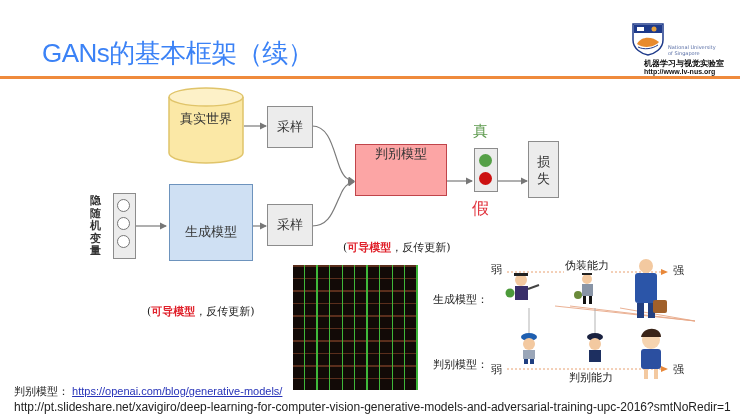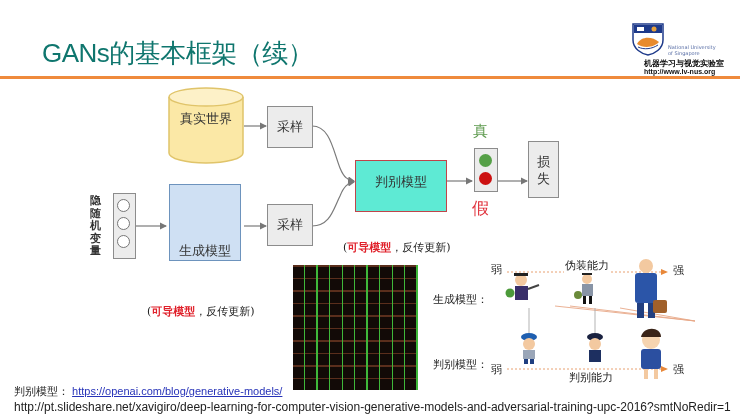--- a/index.html
+++ b/index.html
@@ -1,30 +1,30 @@
 <!DOCTYPE html>
 <html><head>
 <meta charset="utf-8">
 <style>
   html,body{margin:0;padding:0;background:#fff;}
   body{width:740px;height:417px;position:relative;overflow:hidden;font-family:"DejaVu Sans","Liberation Sans",sans-serif;color:#222;}
   .abs{position:absolute;}
-  .title{left:42px;top:36px;font-size:26px;color:#0f766e;font-family:"Liberation Sans","DejaVu Sans",sans-serif;letter-spacing:-0.5px;}
+  .title{left:42px;top:36px;font-size:26px;color:#3b82f6;font-family:"Liberation Sans","DejaVu Sans",sans-serif;letter-spacing:-0.5px;}
   .rule{left:0;top:76px;width:740px;height:3px;background:#ef8a3c;}
   .logo{left:632px;top:22px;width:104px;height:54px;}
   .nus-shield{left:0;top:0;width:32px;height:34px;}
   .nus-word{left:34px;top:-4px;font-size:24px;font-weight:bold;color:#16338a;font-family:"Liberation Sans",sans-serif;letter-spacing:-0.5px;}
   .nus-sub{left:36px;top:22px;font-size:5px;color:#5a6fa6;line-height:6px;}
   .lab-cn{left:12px;top:36px;font-size:8px;font-weight:bold;color:#111;}
   .lab-url{left:12px;top:46px;font-size:7px;font-weight:bold;color:#111;font-family:"Liberation Sans",sans-serif;}
 
   .box{position:absolute;box-sizing:border-box;display:flex;align-items:center;justify-content:center;font-family:"DejaVu Serif","Liberation Serif",serif;font-size:13px;color:#333;text-align:center;}
   .gray{background:#ececec;border:1.5px solid #8c8c8c;}
   .blue{background:#cfe0f3;border:1.5px solid #6d93bd;}
-  .pink{background:#5eead4;border:1.5px solid #c0444a;align-items:flex-start;padding-top:12px;margin-top:16px;}
+  .pink{background:#fca5a5;border:1.5px solid #c0444a;align-items:flex-start;}
   .cyl{position:absolute;left:168px;top:87px;width:76px;height:78px;}
   .note{position:absolute;font-family:"DejaVu Serif","Liberation Serif",serif;font-size:11px;color:#222;white-space:nowrap;margin-top:40px;}
   .note .red{color:#e0202a;font-weight:bold;}
   .vert{position:absolute;left:90px;top:195px;width:14px;font-family:"DejaVu Serif",serif;font-size:11px;line-height:12.5px;font-weight:bold;color:#333;}
   .circle{position:absolute;width:11px;height:11px;border:1.5px solid #777;border-radius:50%;background:#fff;}
   .dot{position:absolute;width:13px;height:13px;border-radius:50%;}
   .zhen{position:absolute;left:473px;top:122px;font-family:"DejaVu Serif",serif;font-size:15px;color:#5f9b50;}
   .jia{position:absolute;left:472px;top:197px;font-family:"DejaVu Serif",serif;font-size:17px;color:#e0303a;}
 
   .grid-img{left:293px;top:265px;width:125px;height:125px;background:#120a07;
@@ -95,21 +95,21 @@
   <div>随</div>
   <div>机</div>
   <div>变</div>
   <div>量</div>
 </div>
 <div class="box gray" style="left:113px;top:193px;width:23px;height:66px;"></div>
 <div class="circle" style="left:117px;top:199px;"></div>
 <div class="circle" style="left:117px;top:217px;"></div>
 <div class="circle" style="left:117px;top:235px;"></div>
 
-<div class="box blue" style="left:169px;top:184px;width:72px;height:77px;align-items:flex-end;padding-top:18px;">
+<div class="box blue" style="left:169px;top:184px;width:84px;height:77px;align-items:center;padding-top:18px;">
   <span>生成模型</span>
 </div>
 <div class="note" style="left:147px;top:264px;">(<span class="red">可导模型</span><span>，反传更新</span>)</div>
 
 <div class="box gray" style="left:267px;top:204px;width:46px;height:42px;">
   <span>采样</span>
 </div>
 
 <div class="box pink" style="left:355px;top:144px;width:92px;height:52px;">
   <span>判别模型</span>

